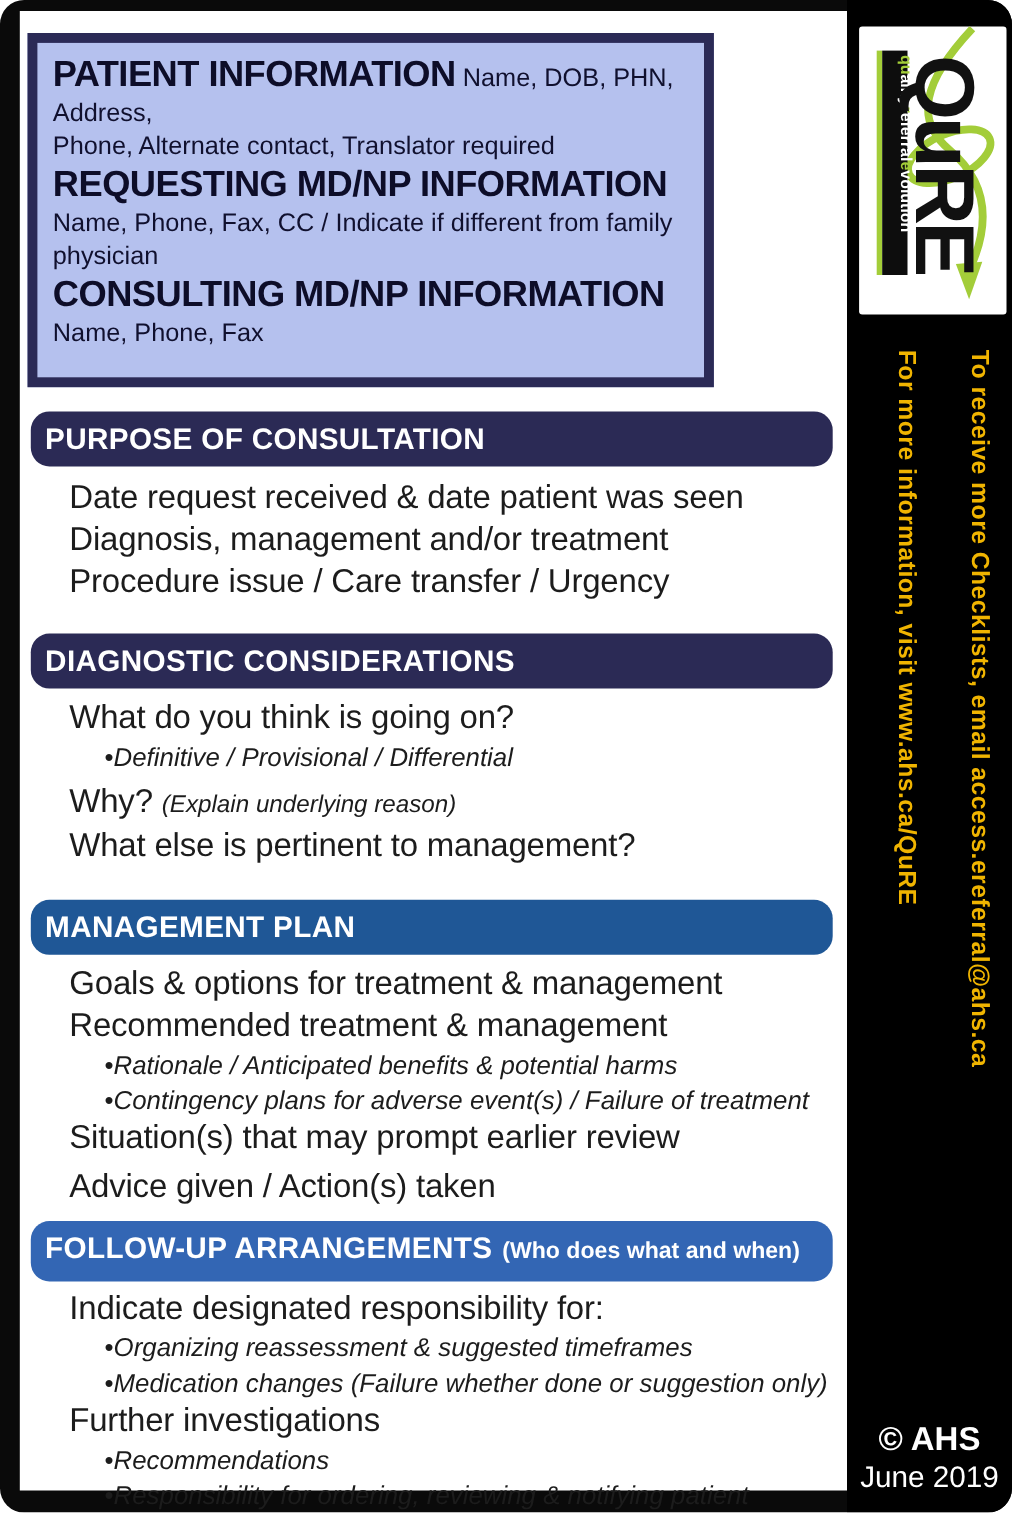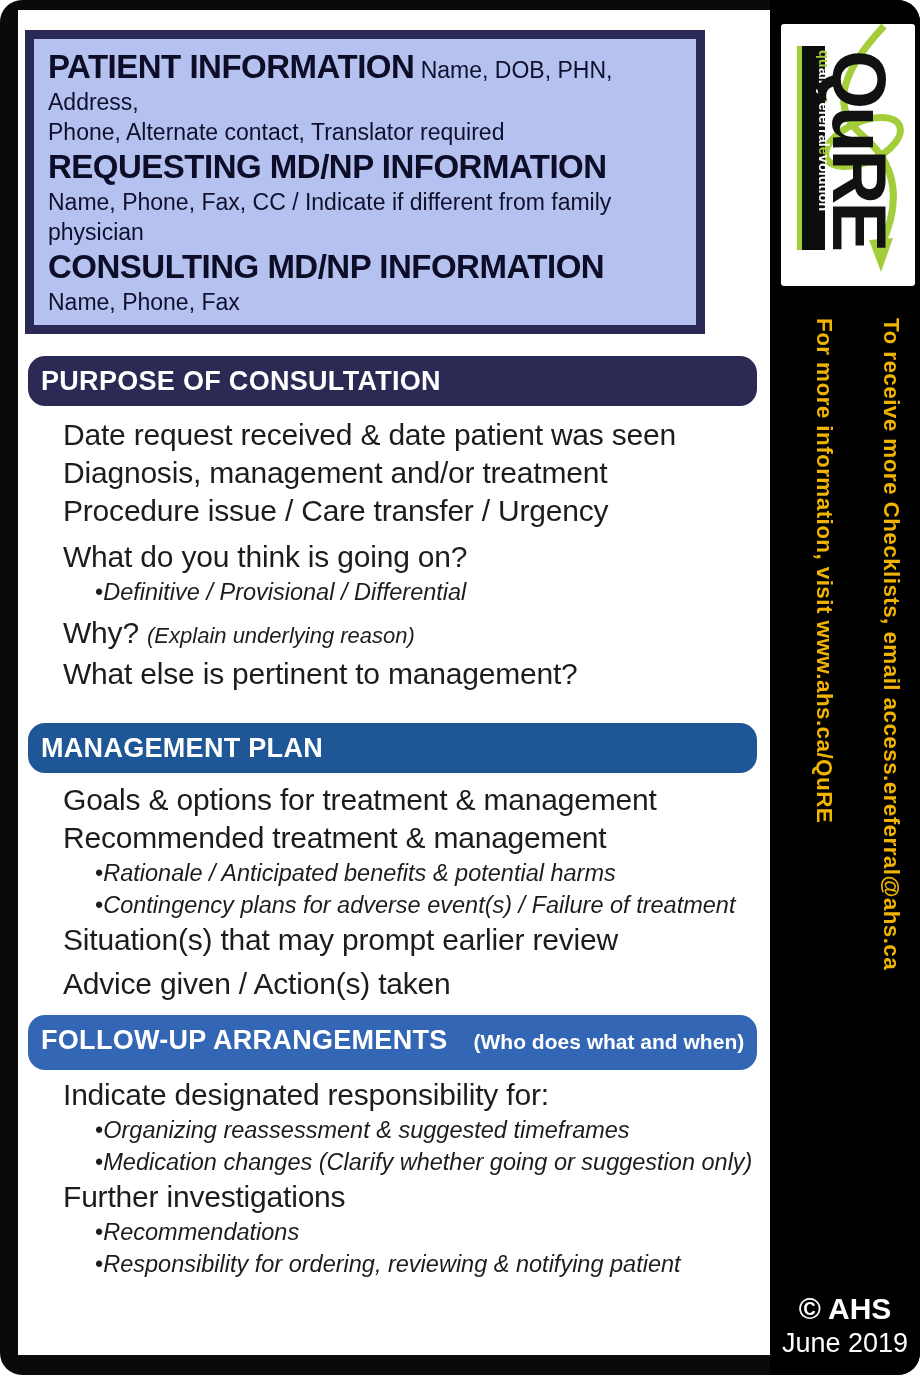--- a/index.html
+++ b/index.html
@@ -5,34 +5,34 @@
   html,body{margin:0;padding:0;background:#ffffff;}
   *{box-sizing:border-box;}
   body{font-family:"Liberation Sans", sans-serif; width:920px;}
 
   .card{position:relative;width:920px;height:1375px;background:#0a0a0a;border-radius:22px;overflow:hidden;}
 
   
   .main{position:absolute;left:18px;top:10px;width:752px;height:1345px;background:#ffffff;}
 
   
-  .patient-box{margin:20px 6px 0 7px;width:680px;border:9px solid #2b2a56;background:#b5c1ee;
-    padding:8px 14px 8px 14px;color:#10102e;}
+  .patient-box{margin:20px 6px 0 7px;width:624px;border:9px solid #2b2a56;background:#b5c1ee;
+    padding:8px 14px 26px 14px;color:#10102e;}
   .pb-title{font-weight:bold;font-size:33px;letter-spacing:-0.5px;line-height:40px;color:#0d0d28;}
   .pb-small{font-size:23px;line-height:30px;color:#10102e;}
   .pb-line{margin:0;}
 
   
   .bar{margin-left:10px;width:729px;height:50px;display:flex;align-items:baseline;
     padding:10px 0 0 13px;color:#ffffff;border-radius:17px;}
   .bar-navy{background:#2b2a55;}
   .bar-blue1{background:#1f5796;}
   .bar-blue2{background:#3366b4;height:55px;}
   .bar-text{font-weight:bold;font-size:27px;letter-spacing:0.3px;}
-  .bar-note{font-weight:bold;font-size:21px;margin-left:26px;}
+  .bar-note{font-weight:bold;font-size:21px;margin-left:9px;}
 
   
   .sec-body{margin-left:45px;margin-right:8px;color:#1c1c1c;}
   .line{font-size:30px;line-height:38px;letter-spacing:-0.2px;}
   .line-note{font-size:22px;font-style:italic;letter-spacing:0;}
   .bullet{font-size:23.5px;line-height:32px;font-style:italic;margin-left:32px;}
   .bullet::before{content:"\2022 ";font-style:normal;}
   .mt6{margin-top:6px;} .mt8{margin-top:8px;} .mt10{margin-top:10px;}
   .gap-purpose{margin-top:22px;} .gap-diag{margin-top:28px;} .gap-mgmt{margin-top:30px;} .gap-fup{margin-top:12px;}
 
@@ -66,20 +66,23 @@
 
     <div class="bar bar-navy gap-purpose">
       <span class="bar-text">PURPOSE OF CONSULTATION</span>
     </div>
     <div class="sec-body mt10">
       <div class="line">Date request received &amp; date patient was seen</div>
       <div class="line">Diagnosis, management and/or treatment</div>
       <div class="line">Procedure issue / Care transfer / Urgency</div>
     </div>
 
+    <div class="bar bar-navy gap-diag">
+      <span class="bar-text">DIAGNOSTIC CONSIDERATIONS</span>
+    </div>
     <div class="sec-body mt8">
       <div class="line">What do you think is going on?</div>
       <div class="bullet">Definitive / Provisional / Differential</div>
       <div class="line mt6"><span>Why?</span> <span class="line-note">(Explain underlying reason)</span></div>
       <div class="line">What else is pertinent to management?</div>
     </div>
 
     <div class="bar bar-blue1 gap-mgmt">
       <span class="bar-text">MANAGEMENT PLAN</span>
     </div>
@@ -92,21 +95,21 @@
       <div class="line mt6">Advice given / Action(s) taken</div>
     </div>
 
     <div class="bar bar-blue2 gap-fup">
       <span class="bar-text">FOLLOW-UP ARRANGEMENTS</span>
       <span class="bar-note">(Who does what and when)</span>
     </div>
     <div class="sec-body mt6">
       <div class="line">Indicate designated responsibility for:</div>
       <div class="bullet">Organizing reassessment &amp; suggested timeframes</div>
-      <div class="bullet">Medication changes (Clarify whether going or suggestion only)</div>
+      <div class="bullet">Medication changes (Failure whether done or suggestion only)</div>
       <div class="line">Further investigations</div>
       <div class="bullet">Recommendations</div>
       <div class="bullet">Responsibility for ordering, reviewing &amp; notifying patient</div>
     </div>
 
   </div>
 
   <div class="sidebar">
 
     <div class="logo-card">

